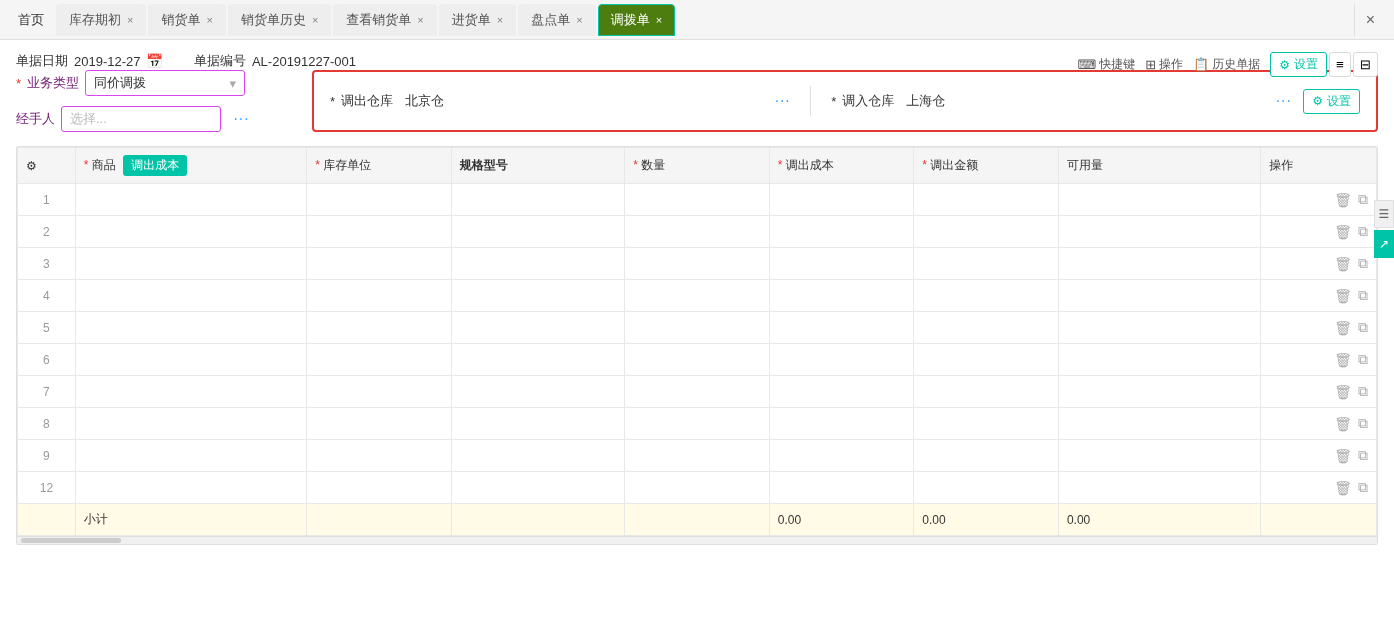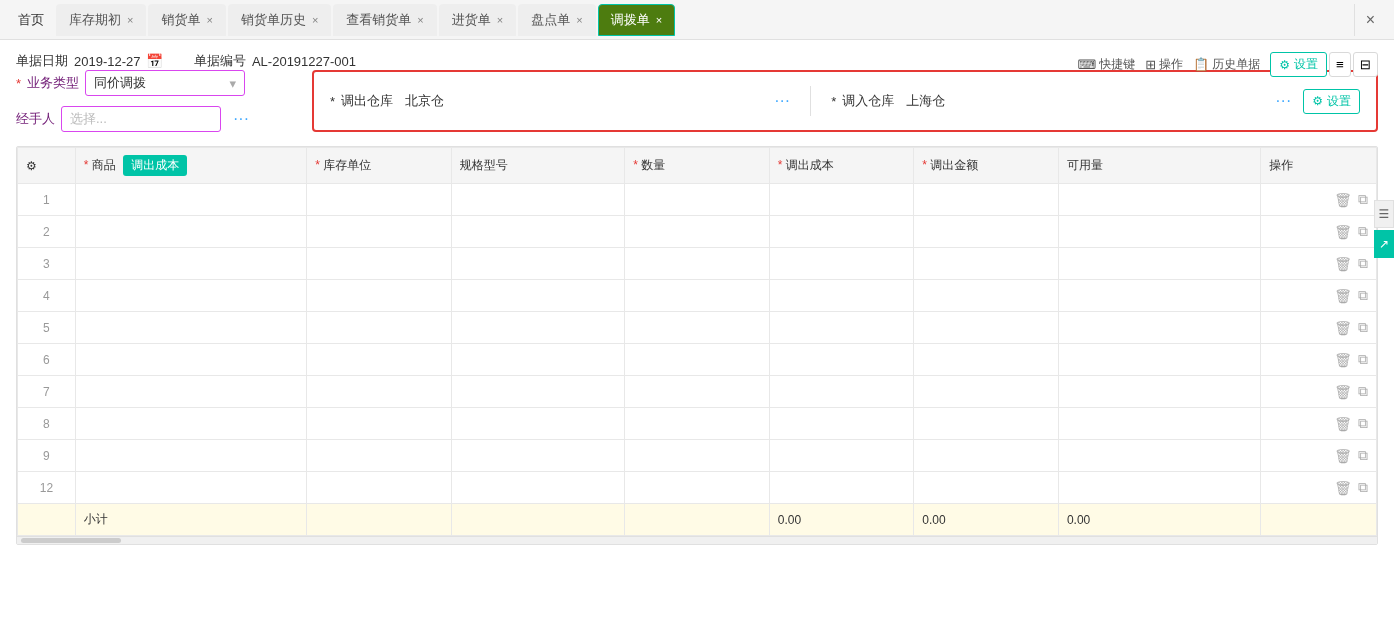--- a/index.html
+++ b/index.html
@@ -114,21 +114,21 @@
     .window-close {
       position: absolute; right: 0; top: 0; width: 32px; height: 32px;
       display: flex; align-items: center; justify-content: center;
       cursor: pointer; font-size: 16px; color: #666; background: #f5f5f5;
       border-left: 1px solid #e0e0e0;
     }
 
     .col-setting { width: 40px; }
     .col-goods { width: 160px; }
     .col-unit { width: 100px; }
-    .col-spec { width: 120px; }
+    .col-spec { width: 120px; font-weight: bold; }
     .col-qty { width: 100px; }
     .col-cost { width: 100px; }
     .col-amount { width: 100px; }
     .col-avail { width: 140px; }
     .col-op { width: 80px; }
 
     .scrollbar-area {
       height: 8px; background: #f0f0f0; border-top: 1px solid #e0e0e0;
       display: flex; align-items: center; padding: 0 4px;
     }

